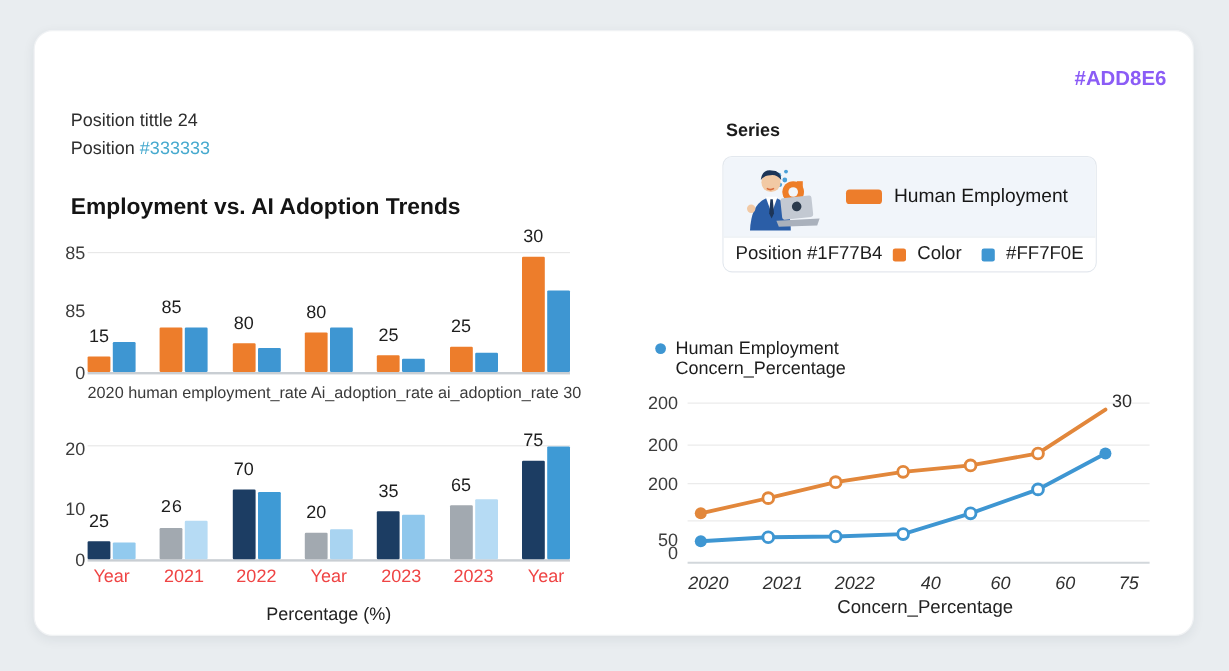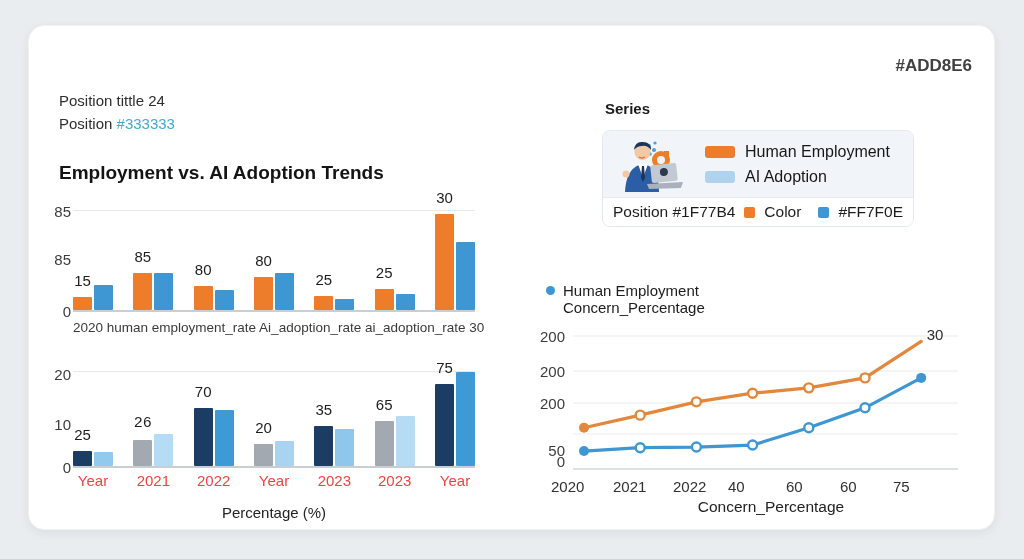--- a/index.html
+++ b/index.html
@@ -4,21 +4,21 @@
 <style>
   * { box-sizing: border-box; margin: 0; padding: 0; }
   html,body { width:1024px; height:559px; overflow:hidden;
     font-family:"Liberation Sans", sans-serif; background:#e9edf0; }
   .card { position:absolute; left:28px; top:25px; width:967px; height:505px;
     background:#ffffff; border-radius:16px; box-shadow:0 3px 10px rgba(30,40,60,.07);
     border:1px solid #f0f2f4; }
   .abs { position:absolute; }
 
   .main-title { left:30px; top:26px; font-size:21px; font-weight:800; color:#171717; letter-spacing:.2px; }
-  .hex-badge { right:22px; top:30px; font-size:17px; font-weight:600; color:#404040;margin-left:36px; }
+  .hex-badge { right:22px; top:30px; font-size:17px; font-weight:600; color:#8b5cf6;margin-left:36px; }
   .sub1 { left:30px; top:66px; font-size:15px; color:#2e2e2e; }
   .sub2 { left:30px; top:89px; font-size:15px; color:#2e2e2e; }
   .sub2 .hexval { color:#45a9ce; }
 
   .section-title { font-size:19px; font-weight:700; color:#141414; }
   .t-chart1 { left:30px; top:136px; }
   .t-chart3 { left:515px; top:214px; }
 
   .ytick { position:absolute; width:34px; text-align:right; font-size:15px; color:#3c3c3c; }
 
@@ -50,21 +50,21 @@
   .series-strip { display:flex; align-items:center; gap:9px; padding:5px 10px;
     border-top:1px solid #e7ebf0; background:#fff; font-size:15.5px; color:#1d1d1d; height:29px; }
   .strip-sq { width:11px; height:11px; border-radius:2px; flex:0 0 auto; }
 
   .line-legend { left:517px; top:256px; display:flex; gap:8px; }
   .line-legend-dot { width:9px; height:9px; border-radius:50%; margin-top:4px; flex:0 0 auto; }
   .line-legend-text { font-size:15px; color:#1c1c1c; line-height:17px; }
 
   #line-svg { position:absolute; left:542px; top:305px; }
   .l-ytick { position:absolute; width:36px; text-align:right; font-size:15px; color:#3c3c3c; left:500px; }
-  .l-xtick { position:absolute; width:56px; text-align:left; font-size:15px; color:#303030; top:452px; }
+  .l-xtick { position:absolute; width:56px; text-align:right; font-size:15px; color:#303030; top:452px;font-style:italic; }
   .line-annotation { left:878px; top:300px; width:56px; text-align:center; font-size:15px; color:#2c2c2c; }
   .chart3-xlabel { left:592px; top:472px; width:300px; text-align:center; font-size:15.5px; color:#222; }
 </style>
 </head>
 <body>
 
 <div class="card">
 
   <div class="abs hex-badge">#ADD8E6</div>
   <div class="abs sub1">Position tittle 24</div>
@@ -184,24 +184,20 @@
         <path d="M28 23 Q31 25 34 23" stroke="#d96b3a" stroke-width="1.4" fill="none"></path>
         <rect x="40" y="30" width="26" height="18" rx="2" fill="#c3c9d2" transform="rotate(-6 53 39)"></rect>
         <circle cx="53" cy="38" r="4" fill="#2b3a4d" transform="rotate(-6 53 39)"></circle>
         <path d="M36 50 L72 48 L70 54 L38 55 Z" fill="#aab1bc"></path>
         <circle cx="15" cy="40" r="3.5" fill="#f2c9a4"></circle>
       </svg>
       <div class="series-entries">
         <div class="series-entry">
           <span class="series-swatch" style="background: rgb(237, 125, 43);"></span>
           <span class="series-entry-label">Human Employment</span>
-        </div>
-        <div class="series-entry">
-          <span class="series-swatch" style="background: rgb(175, 211, 238);"></span>
-          <span class="series-entry-label">AI Adoption</span>
         </div>
       </div>
     </div>
     <div class="series-strip">
       <span>Position #1F77B4</span>
       <span class="strip-sq" style="background: rgb(237, 125, 43);"></span>
       <span>Color</span>
       <span class="strip-sq" style="margin-left: 8px; background: rgb(62, 150, 210);"></span>
       <span>#FF7F0E</span>
     </div>

